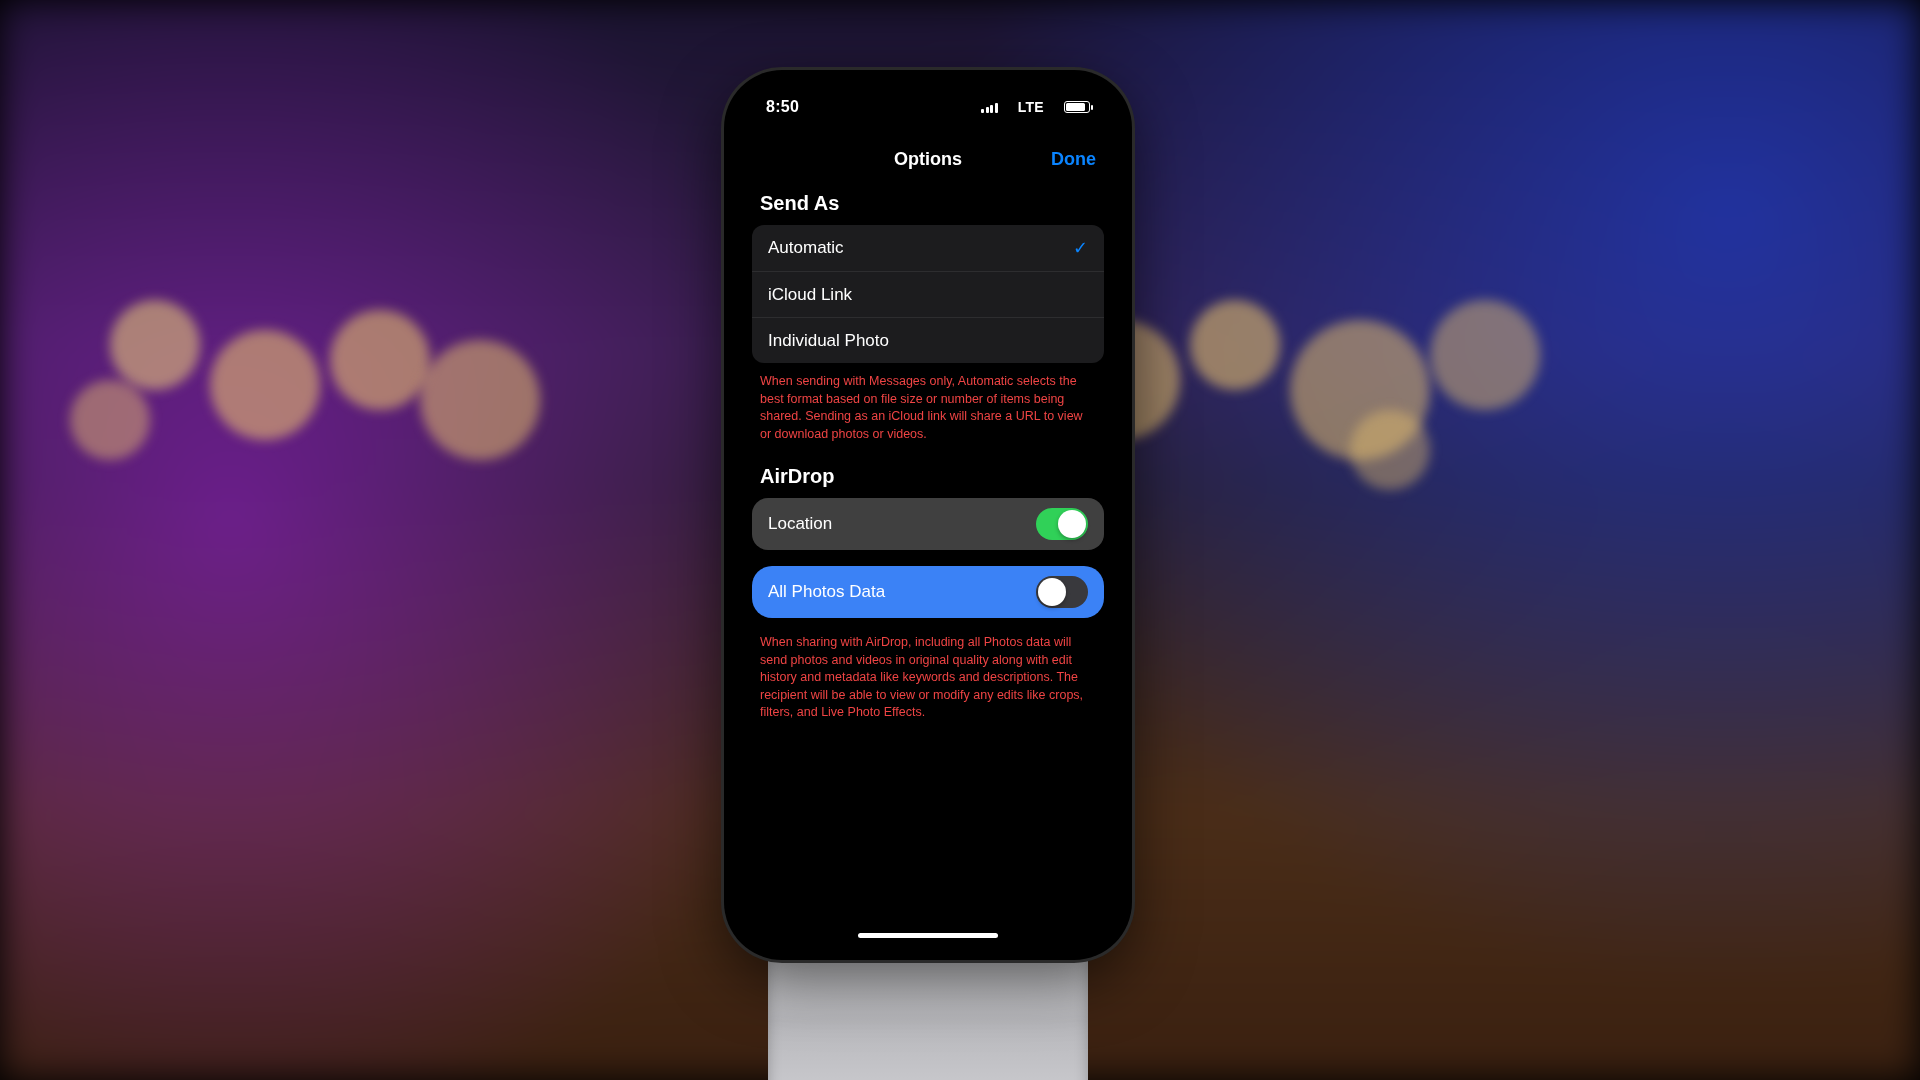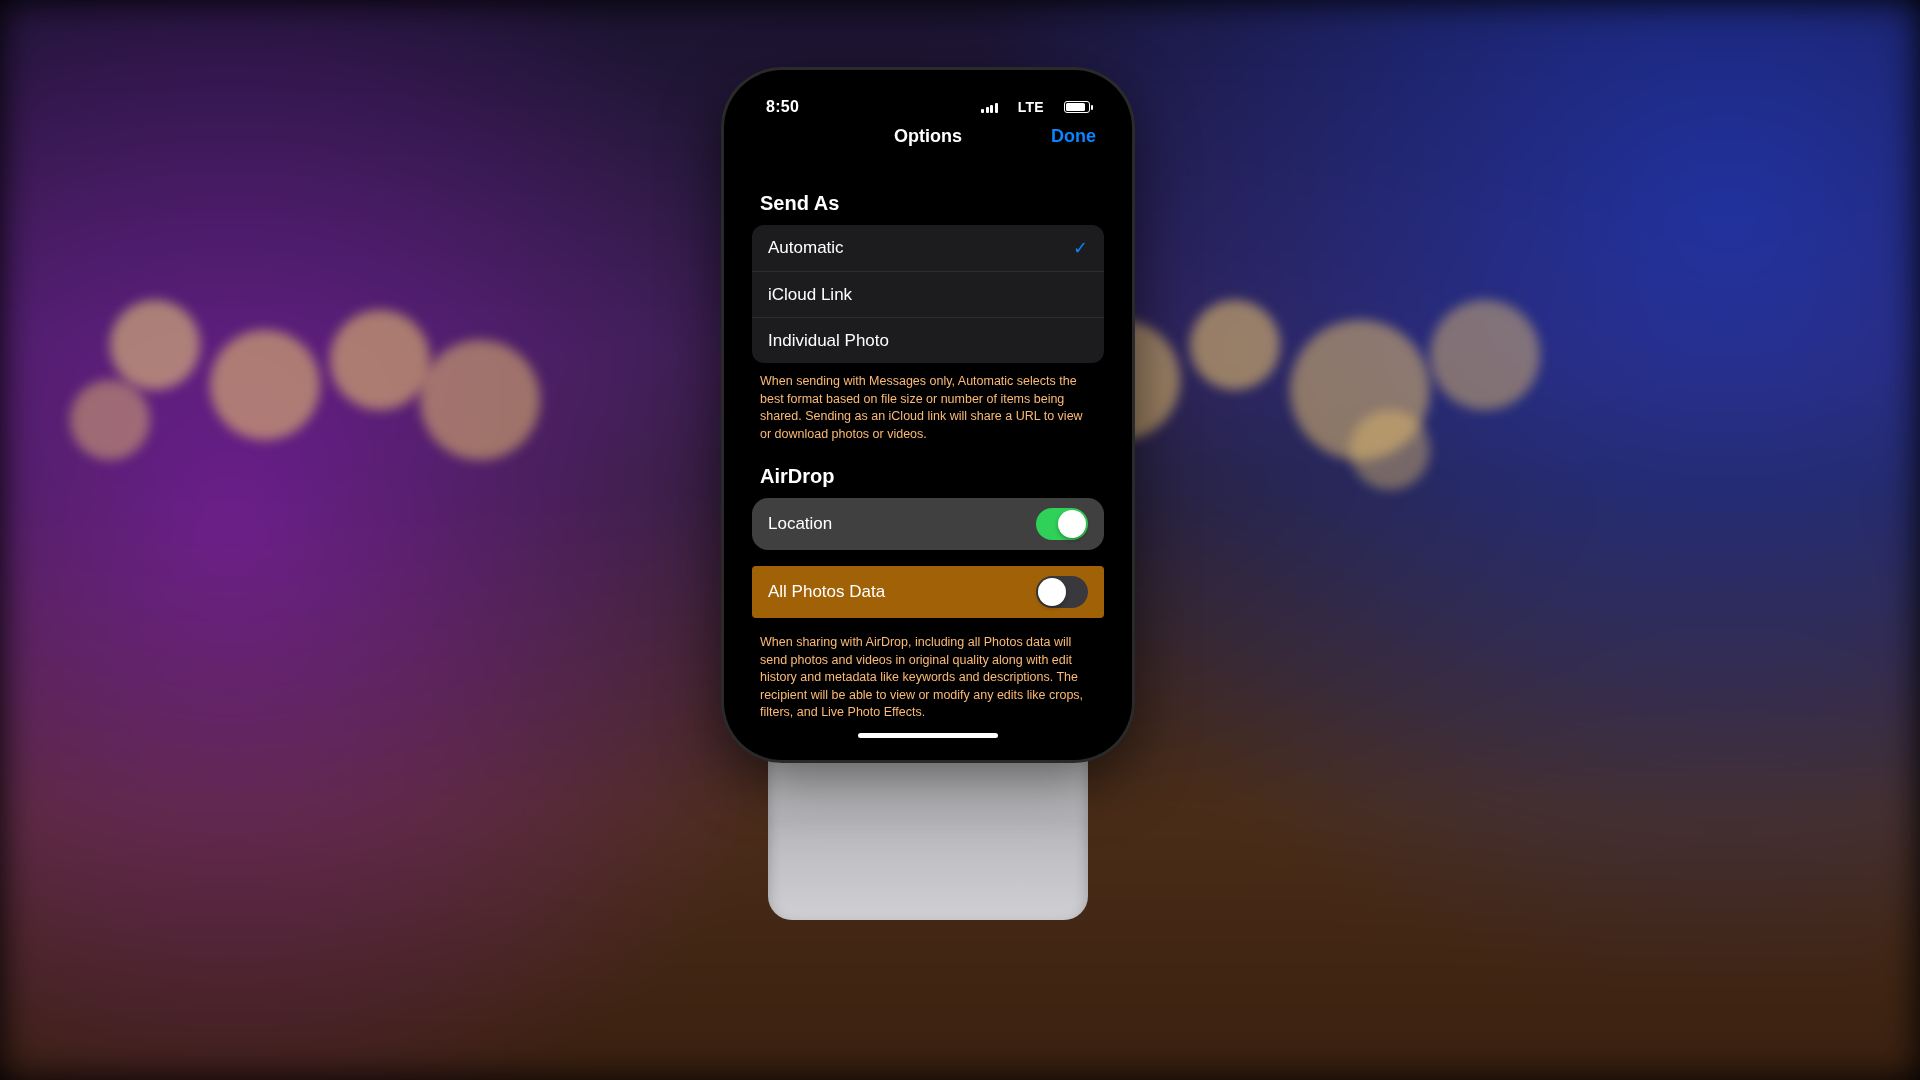--- a/index.html
+++ b/index.html
@@ -37,21 +37,21 @@
     .b9 { width:140px;height:140px;left:1290px;top:320px;background:rgba(240,200,110,0.5);}
     .b10{ width:110px;height:110px;left:1430px;top:300px;background:rgba(240,200,110,0.45);}
     .b11{ width:90px;height:90px;left:980px;top:380px;background:rgba(240,200,110,0.4);}
     .b12{ width:80px;height:80px;left:1350px;top:410px;background:rgba(240,200,110,0.4);}
 
     .phone-wrap {
       position: absolute;
       left: 724px;
       top: 70px;
       width: 408px;
-      height: 690px;
+      height: 890px;
     }
     .bezel {
       position: absolute;
       inset: 0;
       background: #000;
       border-radius: 58px;
       box-shadow: 0 0 0 3px #2a2a2a, 0 20px 60px rgba(0,0,0,0.6);
     }
     .screen {
       position: absolute;
@@ -72,21 +72,21 @@
     }
 
     .status {
       display:flex; justify-content:space-between; align-items:center;
       padding: 14px 26px 4px;
       font-size: 16px; font-weight:600;
       letter-spacing: 0.3px;
     }
     .status .right { display:flex; align-items:center; gap:20px; font-size:14px; }
     .navbar {
-      display:flex; align-items:flex-start; justify-content:center;
+      display:flex; align-items:flex-end; justify-content:center;
       position:relative;
       height:44px;
       margin-top:6px;
     }
     .navbar-title { font-size:18px; font-weight:600; }
     .navbar-done {
       position:absolute; right:20px;
       color:#0a84ff; font-weight:600; font-size:18px;
     }
 
@@ -104,21 +104,21 @@
       display:flex; align-items:center; justify-content:space-between;
       min-height:46px;
       padding: 10px 16px;
       border-top: 1px solid rgba(255,255,255,0.08);
       font-size:17px;
     }
     .row:first-child { border-top:none; }
     .check { color:#0a84ff; font-size:18px; }
     .foot {
       font-size:12.5px; line-height:1.4;
-      color: #fdba74;
+      color: #ef4444;
       margin: 10px 20px 0;
     }
     .gap-row { margin: 0 12px 16px; }
 
     .toggle {
       width:52px; height:32px; border-radius:16px; position:relative;
       transition: background .15s;
     }
     .toggle .knob {
       position:absolute; top:2px; width:28px; height:28px; border-radius:50%;
@@ -205,21 +205,21 @@
     <div class="sect-header">AirDrop</div>
     <div class="gap-row">
       <div class="row" style="border-radius:16px;background:#404040;border-top:none">
         <span>Location</span>
         <span class="toggle on">
             <span class="knob"></span>
           </span>
       </div>
     </div>
     <div class="gap-row">
-      <div class="row" style="border-radius:4px;background:#a16207;border-top:none">
+      <div class="row" style="border-radius:20px;background:#3b82f6;border-top:none">
         <span>All Photos Data</span>
         <span class="toggle off">
             <span class="knob"></span>
           </span>
       </div>
     </div>
     <div class="foot">When sharing with AirDrop, including all Photos data will send photos and videos in original quality along with edit history and metadata like keywords and descriptions. The recipient will be able to view or modify any edits like crops, filters, and Live Photo Effects.</div>
 
     <div class="home-ind"></div>
   </div>

